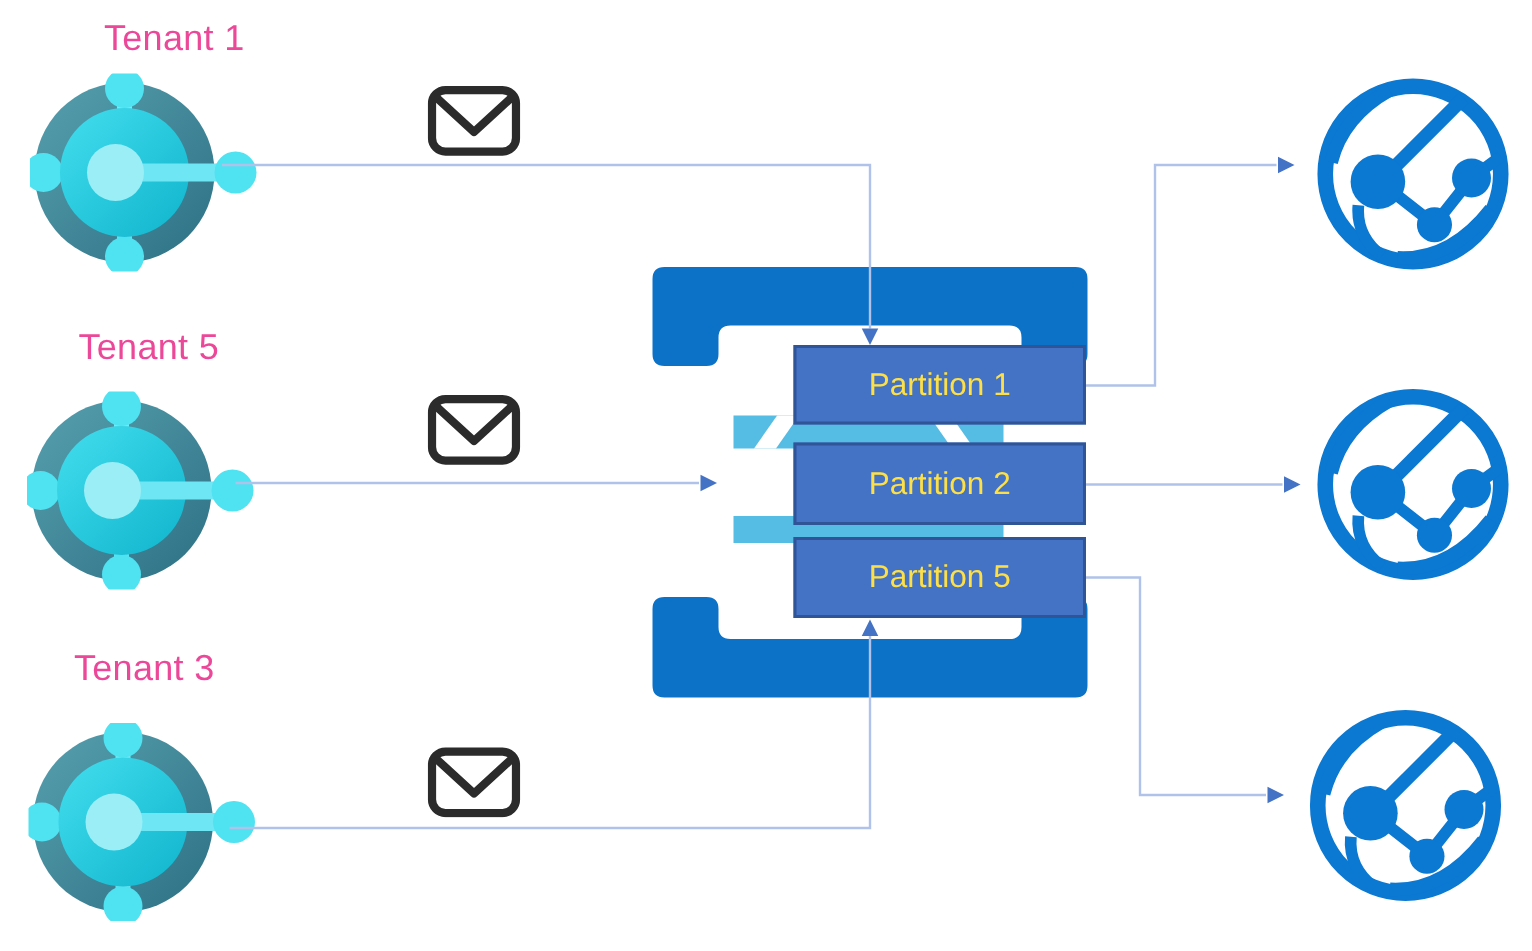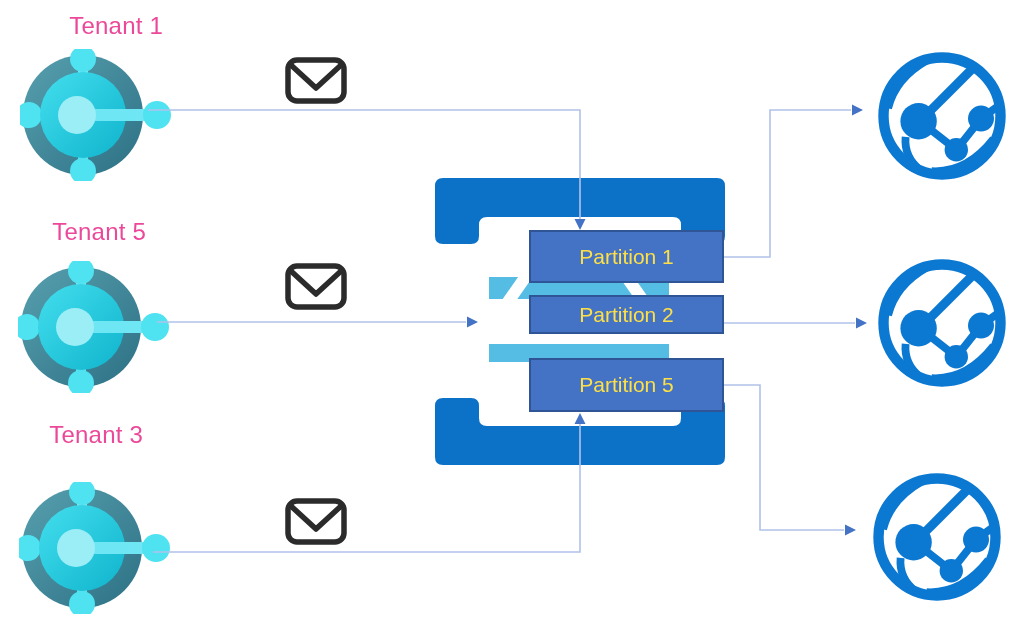--- a/index.html
+++ b/index.html
@@ -48,21 +48,21 @@
       </linearGradient>
       <linearGradient id="gradStem" x1="0" y1="0" x2="0" y2="1">
         <stop offset="0" stop-color="#86ebf5"></stop>
           <stop offset="1" stop-color="#4fdeee"></stop>
       </linearGradient>
     </defs>
   </svg>
 
   <div class="tenant-label" style="left:43px;top:12px">Tenant 1</div>
   <div class="tenant-label" style="left:26px;top:218px">Tenant 5</div>
-  <div class="tenant-label" style="left:23px;top:421px">Tenant 3</div>
+  <div class="tenant-label" style="left:23px;top:432px">Tenant 3</div>
 
   <svg class="tenant-icon" style="left:20px;top:49px" width="152" height="132" viewBox="0 0 152 132">
     <circle cx="63" cy="66" r="60" fill="url(#gradRing)"></circle>
     <rect x="58" y="10" width="10" height="56" rx="5" fill="url(#gradStem)"></rect>
     <rect x="9" y="61" width="56" height="10" rx="5" fill="url(#gradStem)"></rect>
     <rect x="58" y="66" width="10" height="56" rx="5" fill="url(#gradStem)"></rect>
     <circle cx="63" cy="10" r="13" fill="#4fe2f1"></circle>
     <circle cx="9" cy="66" r="13" fill="#4fe2f1"></circle>
     <circle cx="63" cy="122" r="13" fill="#4fe2f1"></circle>
     <circle cx="63" cy="66" r="43" fill="url(#gradInner)"></circle>
@@ -115,21 +115,21 @@
     <path fill="#0c72c8" d="M 13 228 H 41 Q 49 228 49 236 V 248 Q 49 256 57 256 H 243 Q 251 256 251 248 V 236 Q 251 228 259 228 H 287 Q 295 228 295 236 V 287 Q 295 295 287 295 H 13 Q 5 295 5 287 V 236 Q 5 228 13 228 Z"></path>
   </svg>
 
   <div class="band" style="top:277px;height:22px">
     <div class="slash" style="left:22px;transform:rotate(35deg)"></div>
     <div class="slash" style="left:140px;transform:rotate(-35deg)"></div>
   </div>
   <div class="band" style="top:344px;height:18px"></div>
 
   <div class="partition" style="top:230px;height:53px">Partition 1</div>
-  <div class="partition" style="top:295px;height:39px">Partition 2</div>
+  <div class="partition" style="top:295px;height:55px">Partition 2</div>
   <div class="partition" style="top:358px;height:54px">Partition 5</div>
 
   <svg class="connector-layer" width="1021" height="634" viewBox="0 0 1021 634">
     <g stroke="#b0c2ea" stroke-width="1.6" fill="none">
       <path d="M 148 110 H 580 V 219"></path>
       <path d="M 157 322 H 466"></path>
       <path d="M 153 552 H 580 V 424"></path>
       <path d="M 677 257 H 770 V 110 H 851"></path>
       <path d="M 677 323 H 855"></path>
       <path d="M 677 385 H 760 V 530 H 844"></path>

